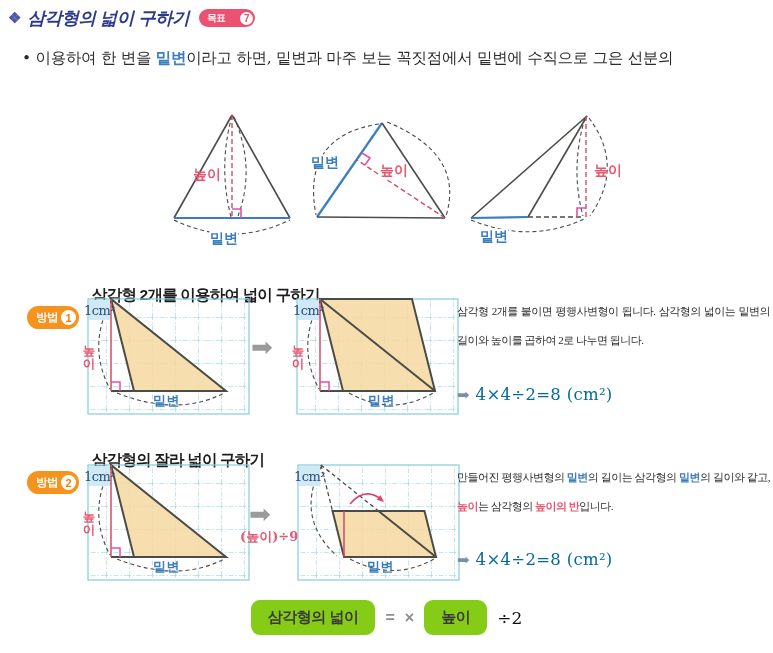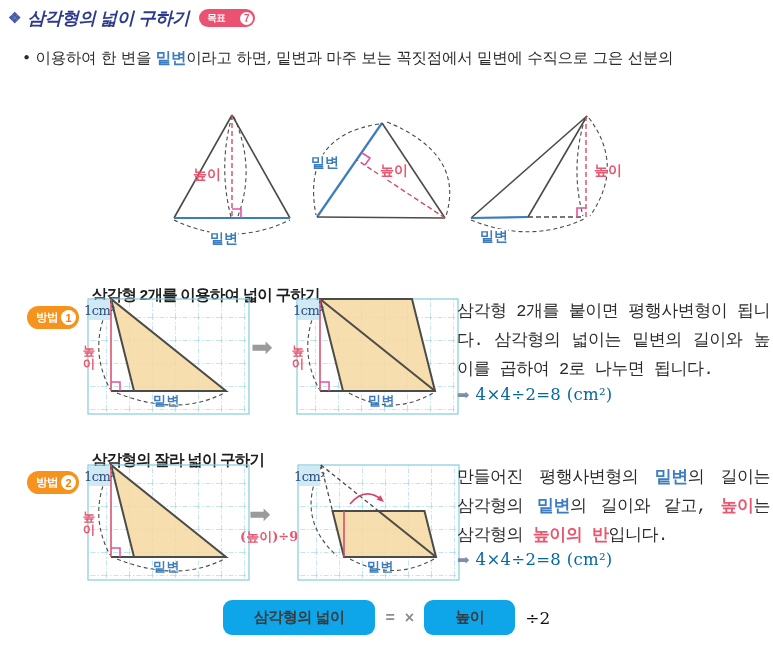--- a/index.html
+++ b/index.html
@@ -44,31 +44,31 @@
       color:#e8566f;font-weight:bold;font-size:12.5px;font-family:"DejaVu Serif",serif;line-height:14px;}
   .blabel{position:absolute;top:98px;color:#3b7dc0;font-weight:bold;font-size:13px;
       font-family:"DejaVu Serif",serif;letter-spacing:0.5px;}
   .half-height-label{position:absolute;left:240px;top:528px;color:#e8566f;font-weight:bold;
       font-size:13px;font-family:"DejaVu Serif",serif;}
 
   .block-arrow{position:absolute;color:#9b9b9b;font-size:26px;line-height:26px;}
 
   
   .mdesc{position:absolute;left:457px;width:313px;
-      font-family:Liberation Mono, monospace;font-size:17px;line-height:29px;
+      font-family:Liberation Serif, serif;font-size:11px;line-height:29px;
       color:#2b2b2b;letter-spacing:-0.5px;text-align:justify;}
   .mformula{position:absolute;left:457px;display:flex;align-items:center;gap:6px;
       font-family:"DejaVu Serif","Liberation Serif",serif;}
   .farrow{color:#7b8fa9;font-size:15px;}
   .fexpr{font-size:16.5px;color:#0369a1;letter-spacing:0.3px;}
 
   
   .formula-bar{position:absolute;left:0;right:0;top:600px;display:flex;align-items:center;
       justify-content:center;gap:10px;}
-  .fbox{background:#0ea5e9;border-radius:9px;padding:8px 31px;font-size:15px;font-weight:bold;
+  .fbox{background:#84cc16;border-radius:9px;padding:8px 17px;font-size:15px;font-weight:bold;
       color:#3a3a3a;letter-spacing:-0.5px;}
   .fop{color:#8d8d8d;font-size:16px;font-weight:bold;}
   .fdiv{color:#111;font-size:17px;font-family:"DejaVu Serif",serif;}
 
   svg text{font-family:"DejaVu Serif",serif;font-weight:bold;}
 </style>
 </head>
 <body>
 
 <svg width="0" height="0" style="position:absolute">

